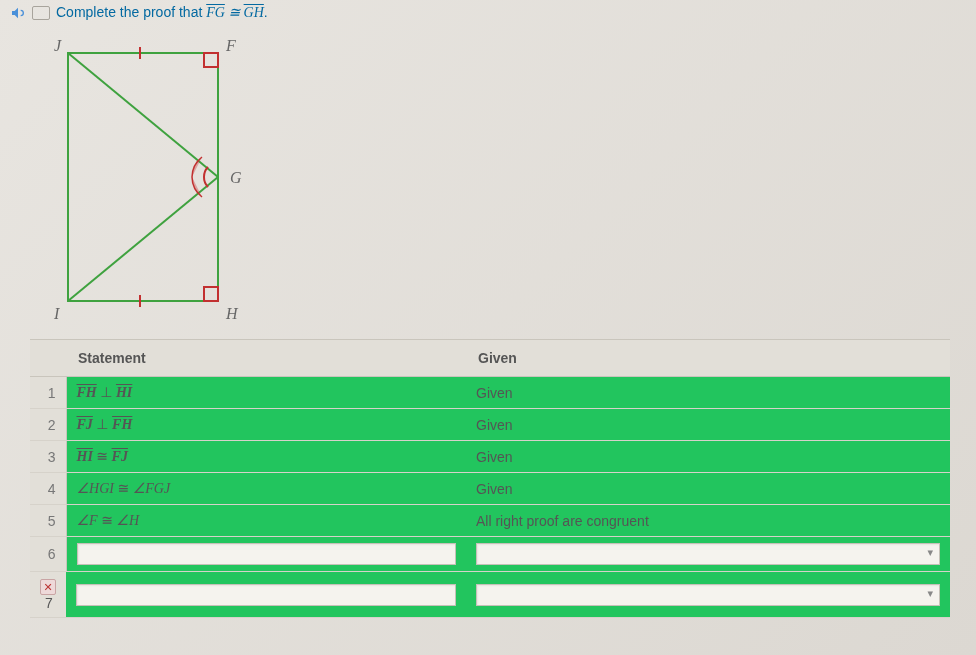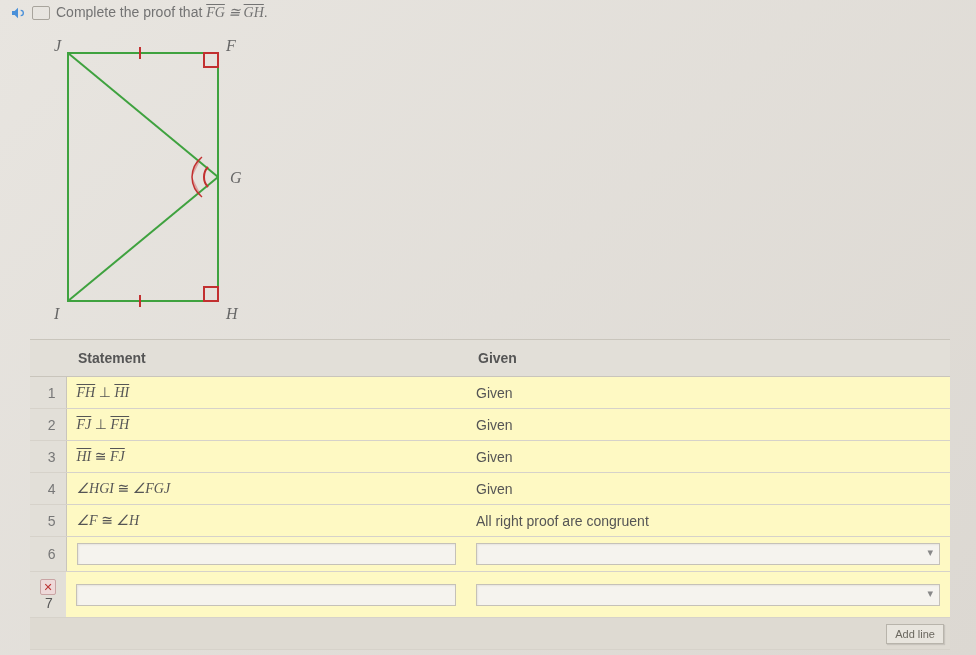--- a/index.html
+++ b/index.html
@@ -23,21 +23,21 @@
     .sound-icon {
       width: 16px; height: 16px;
       fill: #4a90d9;
     }
     .scratch-icon {
       width: 18px; height: 14px;
       border: 1px solid #a8a49c;
       border-radius: 2px;
       position: relative;
     }
-    .prompt-text { color: #737373; }
+    .prompt-text { color: #0369a1; }
     .prompt-text .math { font-style: italic; font-family: 'Times New Roman', serif; }
     .overline2 {
       text-decoration: overline;
     }
     .figure-wrap {
       margin: 10px 0 14px 50px;
       position: relative;
       width: 200px;
       height: 290px;
     }
@@ -45,21 +45,21 @@
       position: absolute;
       font-style: italic;
       font-family: 'Times New Roman', serif;
       font-size: 16px;
       color: #666;
     }
     .proof-table {
       margin: 0 18px 0 30px;
       border-collapse: collapse;
       width: 920px;
-      background: #fef9c3;
+      background: #22c55e;
       color: #555;
     }
     .proof-table th {
       text-align: left;
       font-weight: bold;
       padding: 10px 12px;
       border-top: 1px solid #c9c5bc;
       border-bottom: 1px solid #c9c5bc;
       background: #e2dfd8;
       font-size: 14px;
@@ -75,21 +75,21 @@
       text-align: right;
       color: #777;
       background: #e2dfd8;
       border-right: 1px solid #c9c5bc;
     }
     .proof-table td.stmt {
       width: 400px;
       font-family: 'Times New Roman', serif;
     }
     .math-ital { font-style: italic; }
-    .overline { text-decoration: overline; }
+    .overline { text-decoration: overline; font-weight: bold; }
     .angle::before {
       content: "∠";
     }
     .perp::before { content: " ⊥ "; font-style: normal; }
     .cong::before { content: " ≅ "; font-style: normal; }
     .input-box {
       background: #f5f3ee;
       border: 1px solid #c5c1b8;
       height: 22px;
       width: 100%;
@@ -248,19 +248,14 @@
         <span class="del-btn">✕</span>
         <span style="margin-left:2px;">7</span>
       </td>
       <td class="stmt">
         <div class="input-box"></div>
       </td>
       <td>
         <div class="reason-select"></div>
       </td>
     </tr>
-    <tr class="add-line-row">
-      <td colspan="3">
-        <button class="add-line-btn">Add line</button>
-      </td>
-    </tr>
   </tbody>
 </table>
 
 </body></html>

